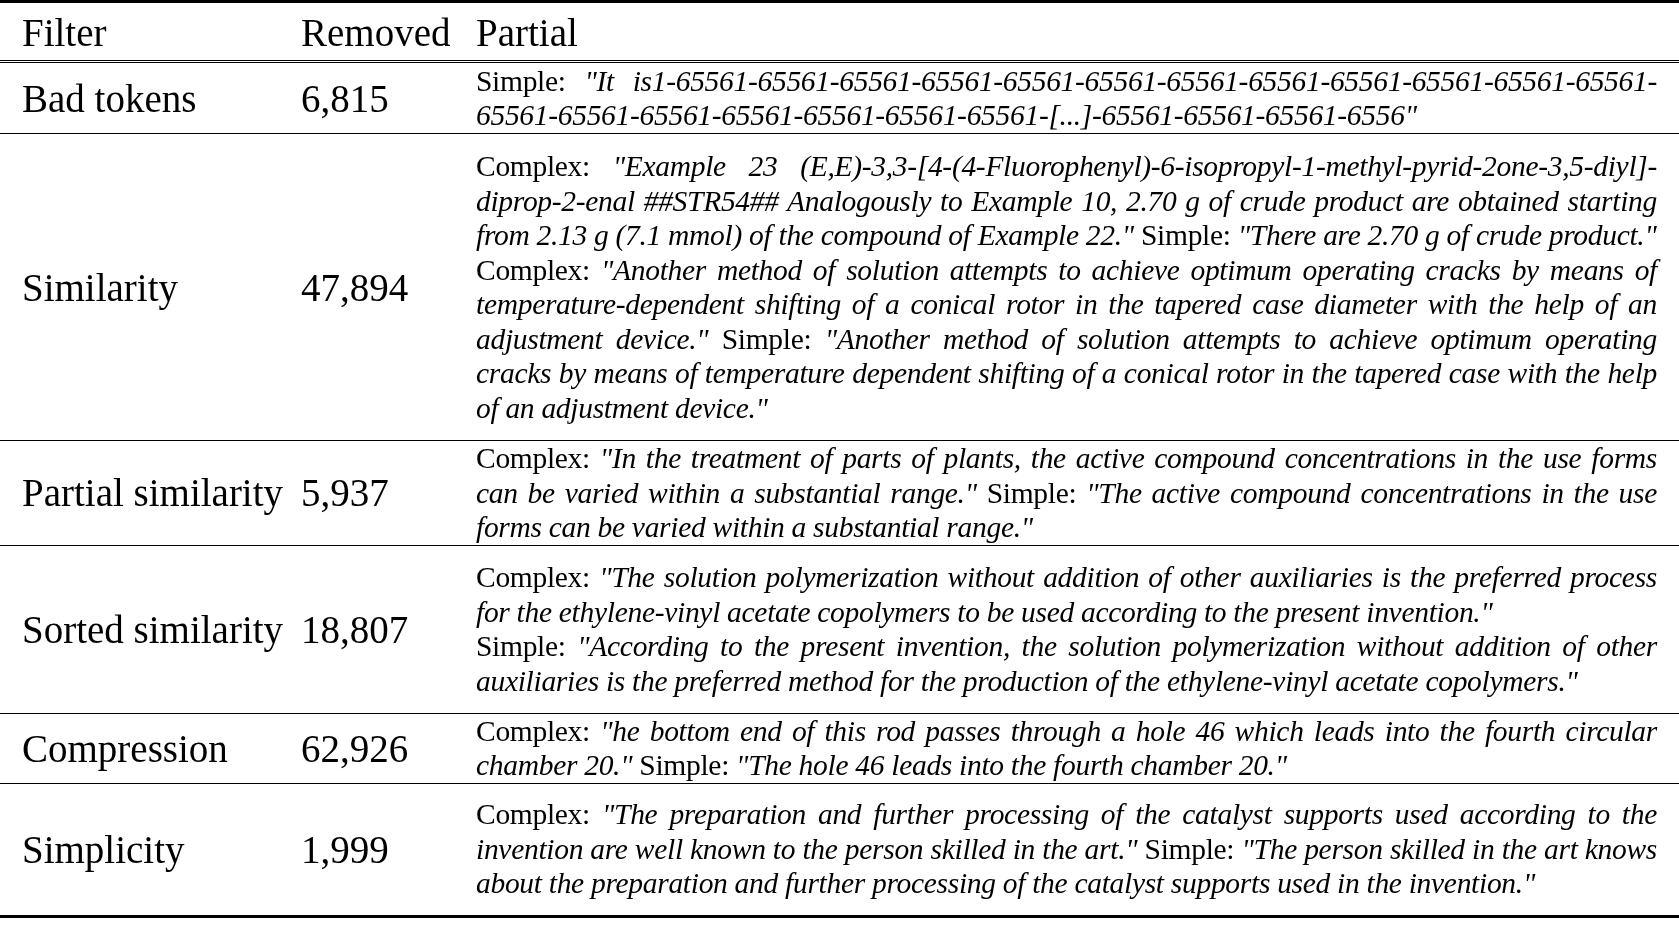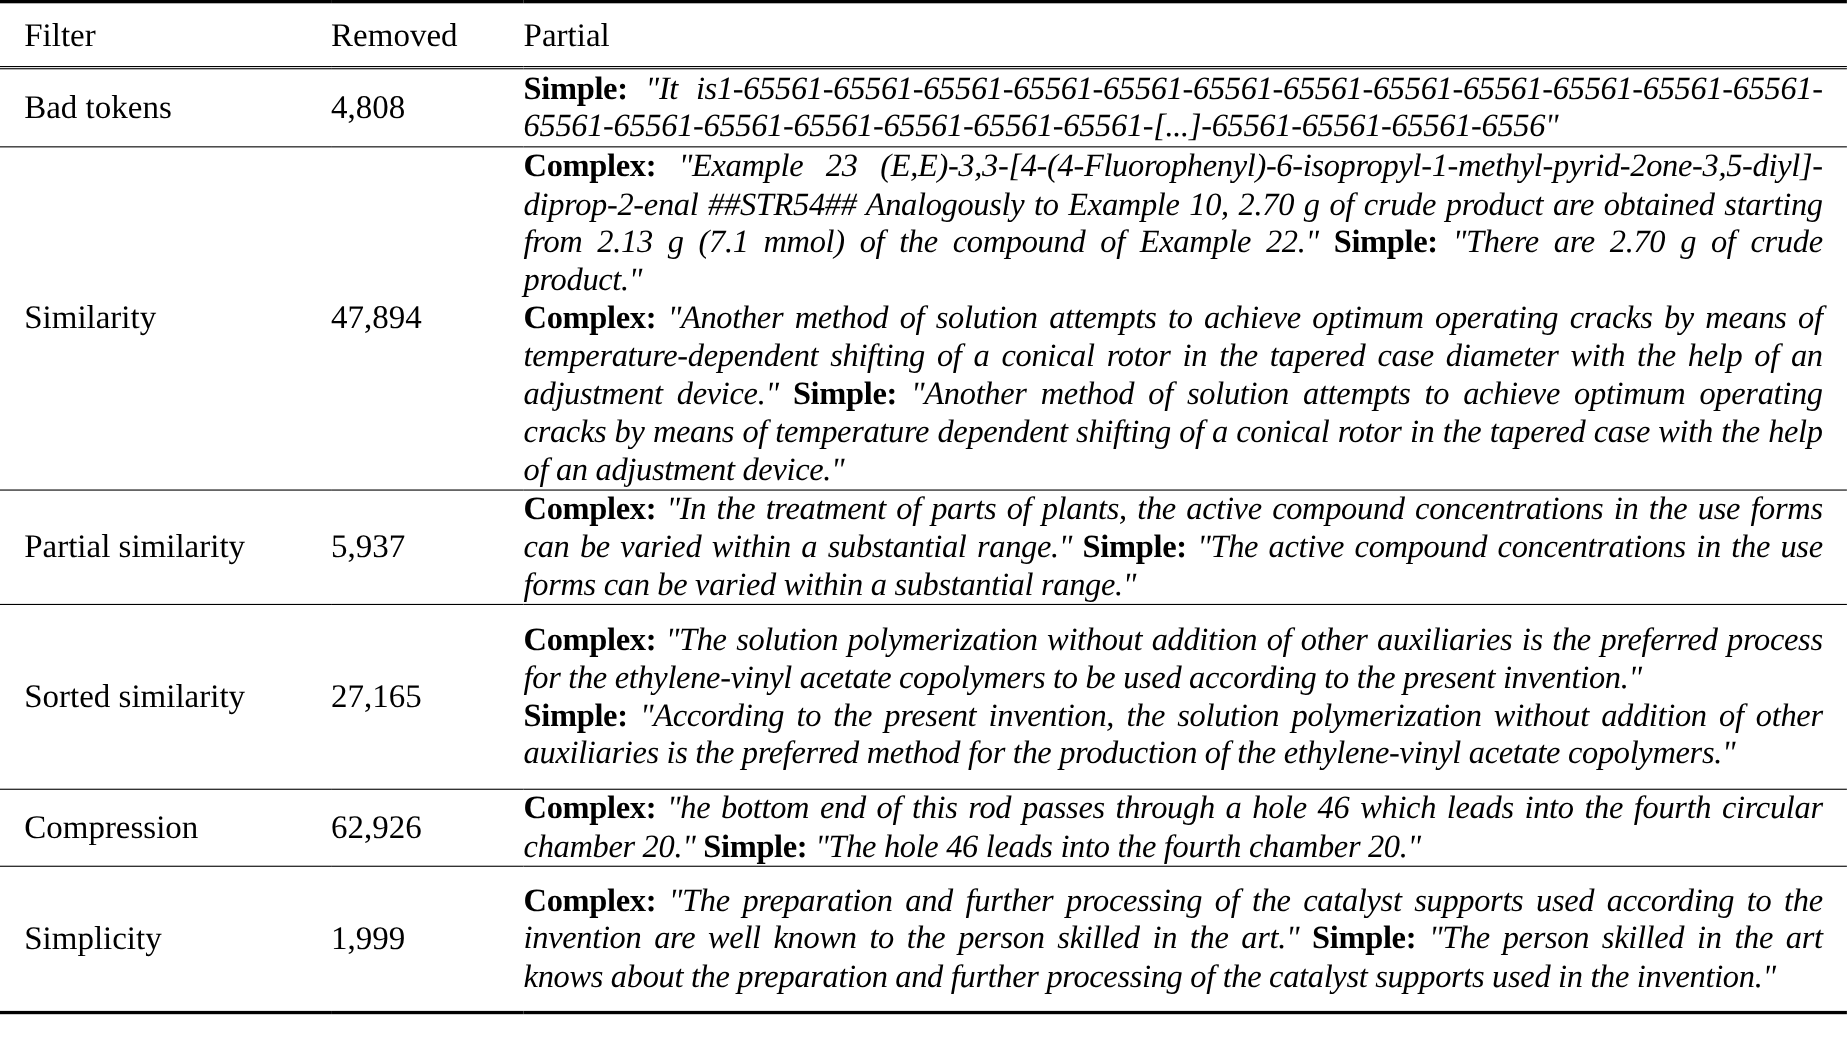--- a/index.html
+++ b/index.html
@@ -14,36 +14,36 @@
       border-collapse: collapse;
       table-layout: fixed;
       border-top: 3px solid #000;
       border-bottom: 3px solid #000;
     }
     .tbl col.c1 { width: 301px; }
     .tbl col.c2 { width: 175px; }
     .tbl col.c3 { width: 1203px; }
     .tbl th, .tbl td {
       padding: 0; vertical-align: middle; text-align: left;
-      font-weight: normal; font-size: 30px;
+      font-weight: normal; font-size: 39px;
     }
     .tbl th { height: 55px; padding-top: 2px; }
     .tbl th:first-child, .tbl td.filter { padding-left: 22px; }
     .tbl thead tr { border-bottom: 3px double #000; }
     .tbl thead tr th { border-bottom: 1px solid #000; }
     .tbl tbody tr { border-bottom: 1.5px solid #000; }
     .tbl tbody tr:last-child { border-bottom: none; }
     td.examples {
       padding-right: 22px;
       font-size: 29.5px;
       line-height: 34.5px;
       text-align: justify;
       letter-spacing: -0.3px;
     }
-    .lbl { font-weight: bold; font-style: normal; }
+    .lbl { font-weight: normal; font-style: normal; }
     .quote { font-style: italic; }
     .pair { display: block; }
   </style>
 </head>
 <body>
 
 <table class="tbl">
   <colgroup>
       <col class="c1">
       <col class="c2">
@@ -52,21 +52,21 @@
   <thead>
     <tr>
       <th>Filter</th>
       <th>Removed</th>
       <th>Partial</th>
     </tr>
   </thead>
   <tbody id="tbody">
       <tr style="height: 72px; padding-left: 44px;">
         <td class="filter">Bad tokens</td>
-        <td class="removed">4,808</td>
+        <td class="removed">6,815</td>
         <td class="examples">
           <span class="pair"><span class="lbl">Simple:</span> <span class="quote">"It is1-65561-65561-65561-65561-65561-65561-65561-65561-65561-65561-65561-65561-65561-65561-65561-65561-65561-65561-65561-[...]-65561-65561-65561-6556"</span></span>
         </td>
       </tr>
       <tr style="height: 307px;">
         <td class="filter">Similarity</td>
         <td class="removed">47,894</td>
         <td class="examples">
           <span class="pair"><span class="lbl">Complex:</span> <span class="quote">"Example 23 (E,E)-3,3-[4-(4-Fluorophenyl)-6-isopropyl-1-methyl-pyrid-2one-3,5-diyl]-diprop-2-enal ##STR54## Analogously to Example 10, 2.70 g of crude product are obtained starting from 2.13 g (7.1 mmol) of the compound of Example 22."</span> <span class="lbl">Simple:</span> <span class="quote">"There are 2.70 g of crude product."</span></span>
           <span class="pair"><span class="lbl">Complex:</span> <span class="quote">"Another method of solution attempts to achieve optimum operating cracks by means of temperature-dependent shifting of a conical rotor in the tapered case diameter with the help of an adjustment device."</span> <span class="lbl">Simple:</span> <span class="quote">"Another method of solution attempts to achieve optimum operating cracks by means of temperature dependent shifting of a conical rotor in the tapered case with the help of an adjustment device."</span></span>
@@ -74,21 +74,21 @@
       </tr>
       <tr style="height: 98px;">
         <td class="filter">Partial similarity</td>
         <td class="removed">5,937</td>
         <td class="examples">
           <span class="pair"><span class="lbl">Complex:</span> <span class="quote">"In the treatment of parts of plants, the active compound concentrations in the use forms can be varied within a substantial range."</span> <span class="lbl">Simple:</span> <span class="quote">"The active compound concentrations in the use forms can be varied within a substantial range."</span></span>
         </td>
       </tr>
       <tr style="height: 168px;">
         <td class="filter">Sorted similarity</td>
-        <td class="removed">27,165</td>
+        <td class="removed">18,807</td>
         <td class="examples">
           <span class="pair"><span class="lbl">Complex:</span> <span class="quote">"The solution polymerization without addition of other auxiliaries is the preferred process for the ethylene-vinyl acetate copolymers to be used according to the present invention."</span></span>
           <span class="pair"><span class="lbl">Simple:</span> <span class="quote">"According to the present invention, the solution polymerization without addition of other auxiliaries is the preferred method for the production of the ethylene-vinyl acetate copolymers."</span></span>
         </td>
       </tr>
       <tr style="height: 63px; padding-left: 32px;">
         <td class="filter">Compression</td>
         <td class="removed">62,926</td>
         <td class="examples">
           <span class="pair"><span class="lbl">Complex:</span> <span class="quote">"he bottom end of this rod passes through a hole 46 which leads into the fourth circular chamber 20."</span> <span class="lbl">Simple:</span> <span class="quote">"The hole 46 leads into the fourth chamber 20."</span></span>

